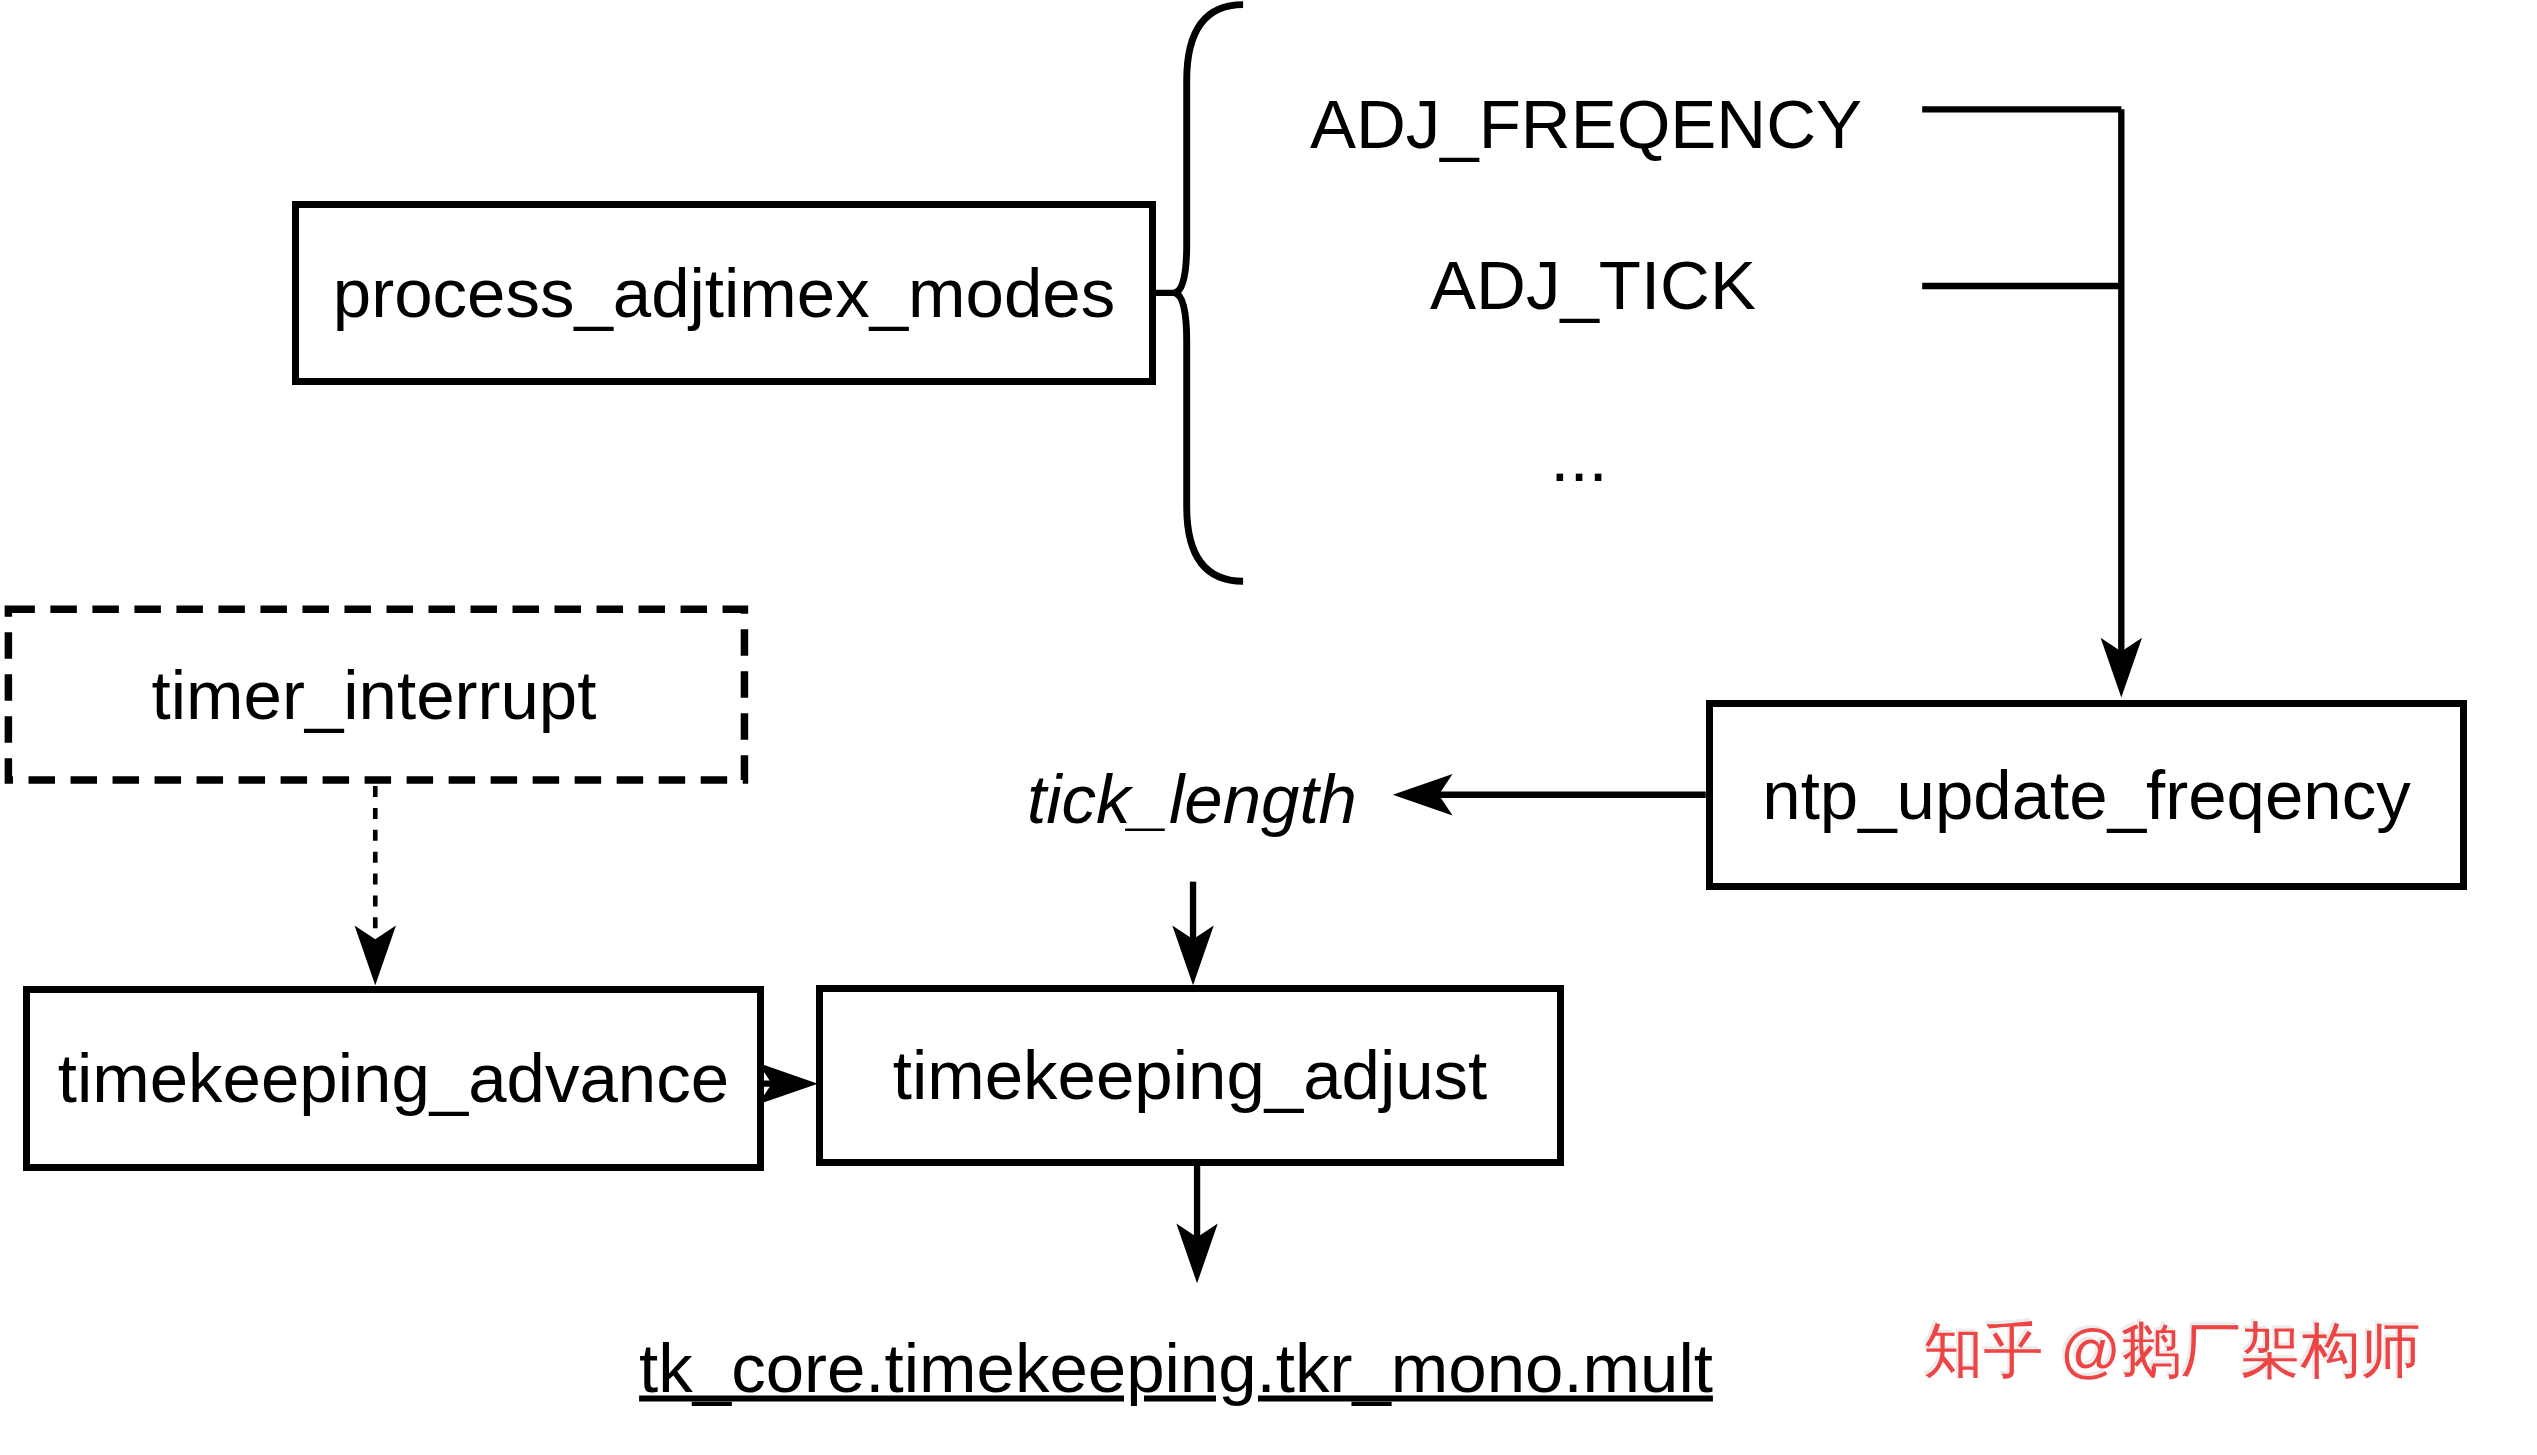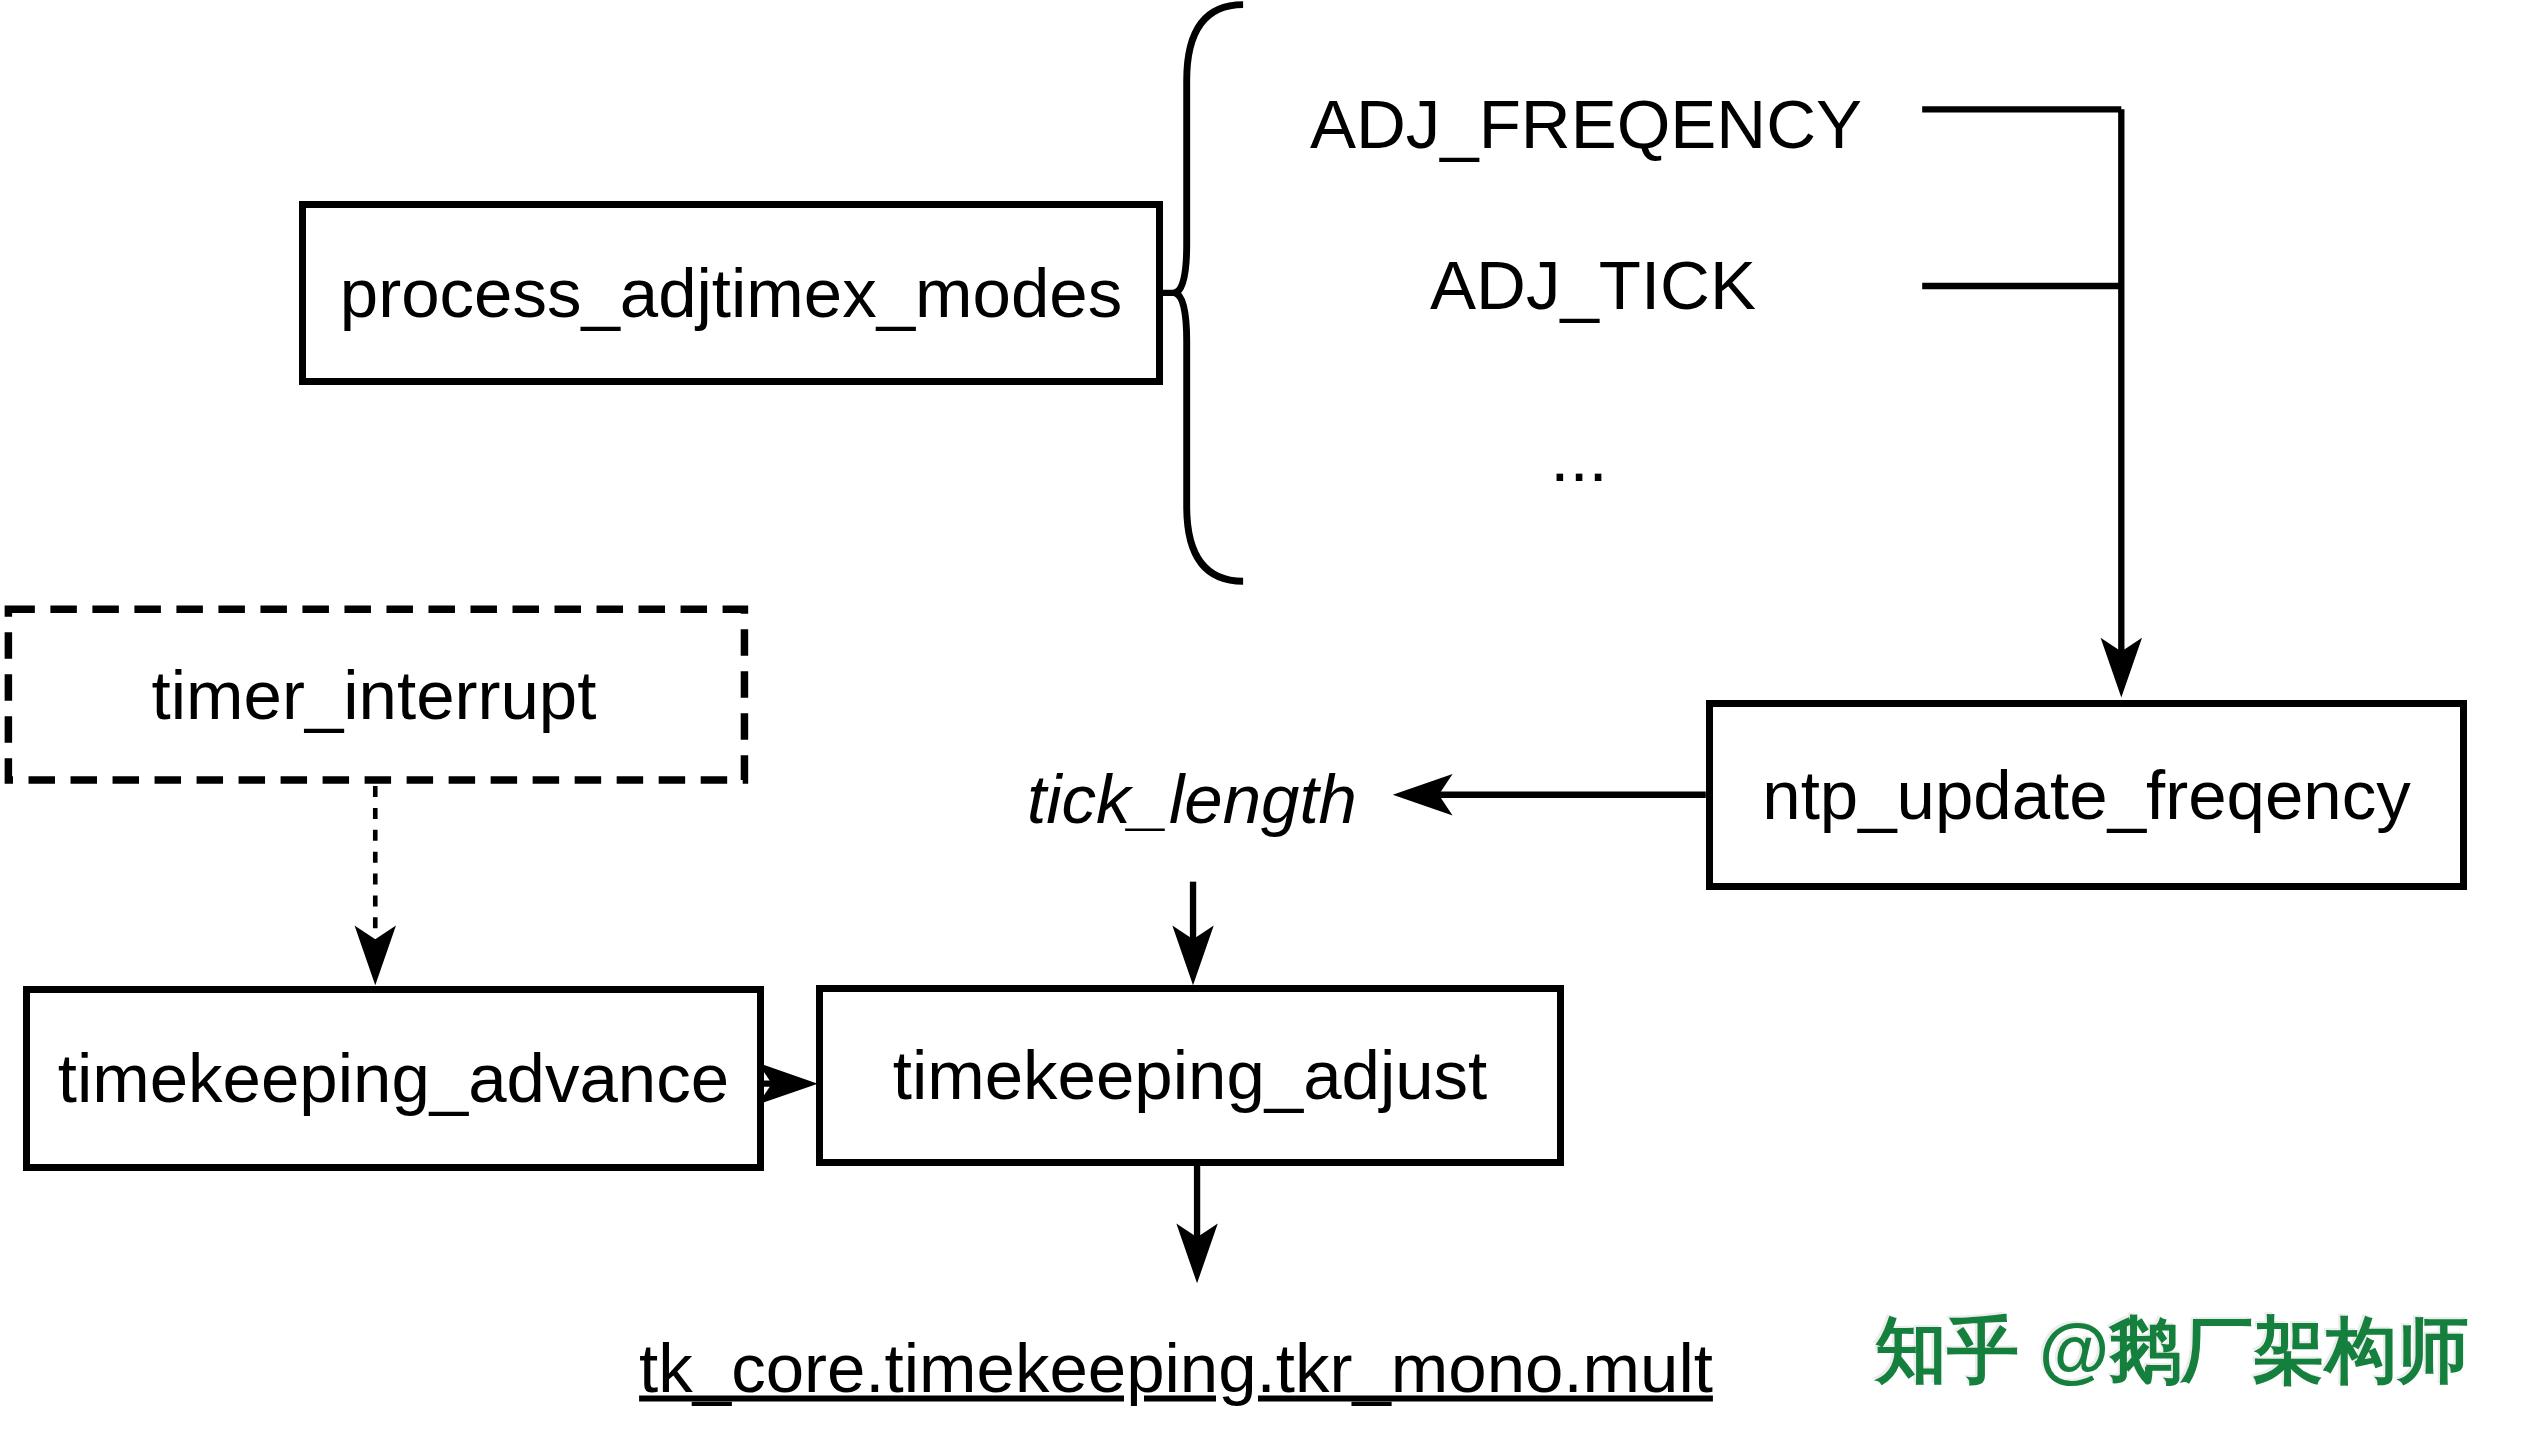--- a/index.html
+++ b/index.html
@@ -20,22 +20,22 @@
     font-size:69px;color:#000000;white-space:nowrap;
   }
   .floatlabel{
     position:absolute;
     transform:translate(-50%,-50%);
     font-size:69px;color:#000000;white-space:nowrap;
   }
   .watermark{
     position:absolute;
     transform:translate(-50%,-50%);
-    font-size:72px;font-weight:700;
-    color:#15803d;white-space:nowrap;
+    font-size:60px;font-weight:400;
+    color:#ef4444;white-space:nowrap;
     text-shadow:-2.3px -2.3px 0 #ececec;
   }
 </style>
 </head>
 <body>
 
 <div id="canvas">
 
   <svg class="lines" viewBox="0 0 4410 2530" xmlns="http://www.w3.org/2000/svg">
 
@@ -61,21 +61,21 @@
     <path d="M 652,1366 L 652,1640" stroke="#000000" stroke-width="8" stroke-dasharray="19 19" fill="none"></path>
     <path d="M 652,1712 L 616,1608 L 652,1632 L 688,1608 Z" fill="#000000" stroke="none"></path>
 
     <path d="M 1293,1883 L 1357,1883" stroke="#000000" stroke-width="11" fill="none"></path>
     <path d="M 1421,1883 L 1317,1847 L 1341,1883 L 1317,1919 Z" fill="#000000" stroke="none"></path>
 
     <path d="M 2080,2026 L 2080,2152" stroke="#000000" stroke-width="11" fill="none"></path>
     <path d="M 2080,2230 L 2044,2126 L 2080,2150 L 2116,2126 Z" fill="#000000" stroke="none"></path>
   </svg>
 
-  <div class="box" style="left:299px;top:201px;width:864px;height:184px;">
+  <div class="box" style="left:292px;top:201px;width:864px;height:184px;">
     <span>process_adjtimex_modes</span>
   </div>
 
   <div class="box" style="left:1706px;top:700px;width:761px;height:190px;">
     <span>ntp_update_freqency</span>
   </div>
 
   <div class="box" style="left:2.9px;top:986px;width:741px;height:185px;margin-left:20px;">
     <span>timekeeping_advance</span>
   </div>

